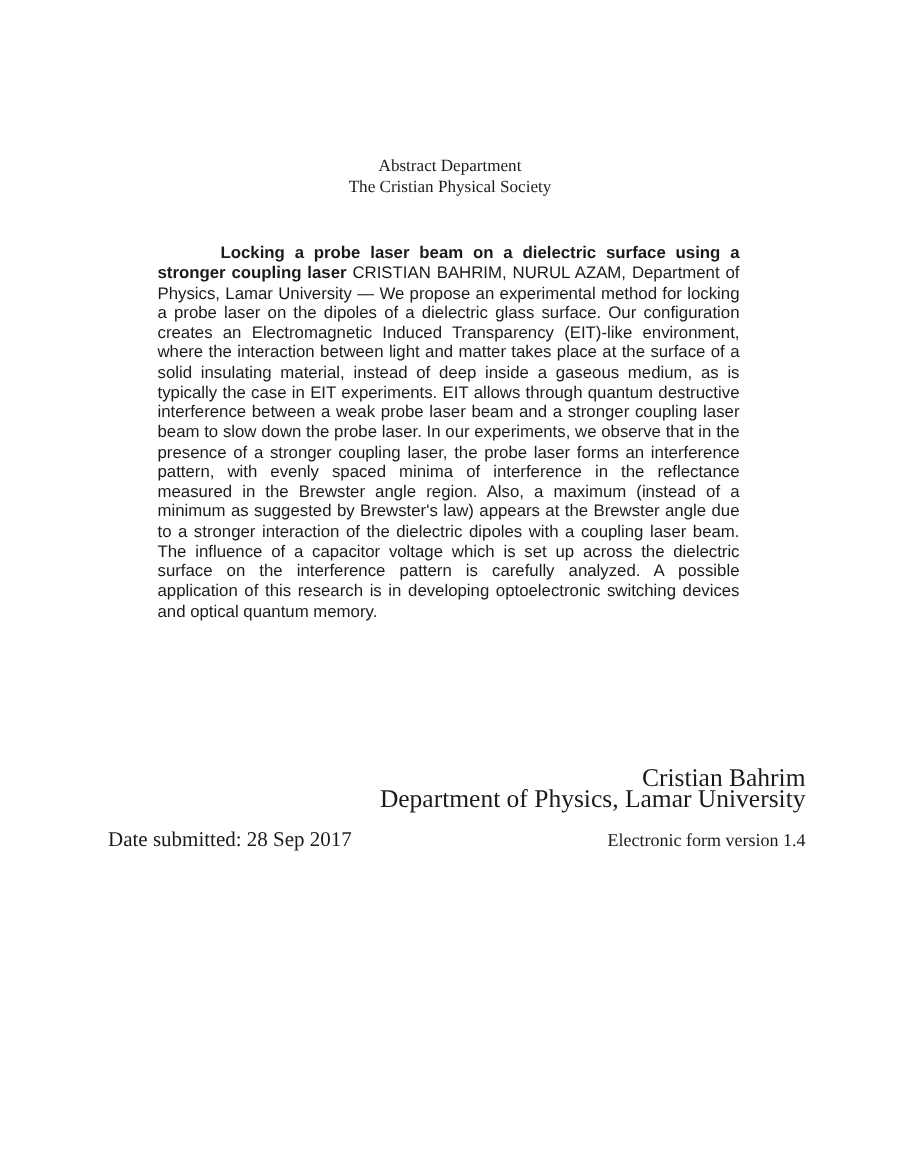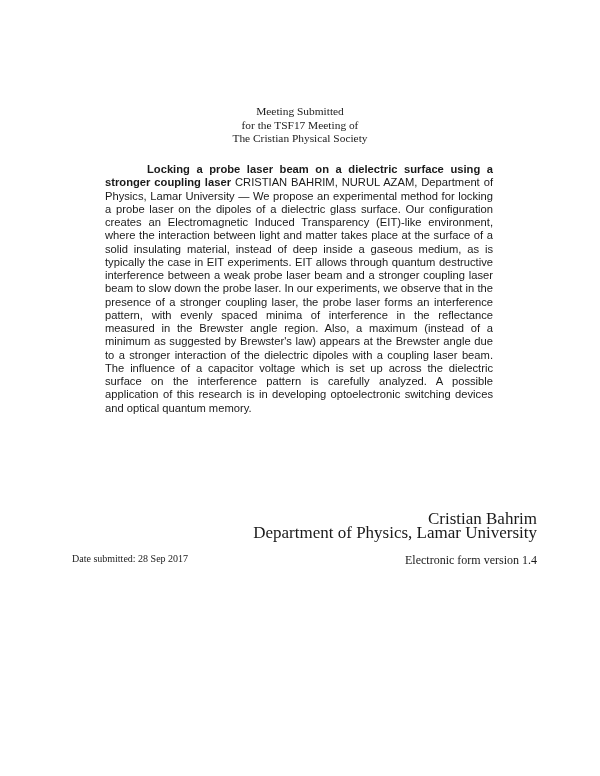--- a/index.html
+++ b/index.html
@@ -57,38 +57,37 @@
       text-align: right;
       font-family: "Liberation Serif", serif;
       font-size: 17px;
       line-height: 13.6px;
     }
     .footer-left {
       position: absolute;
       left: 72px;
       top: 553px;
       font-family: "Liberation Serif", serif;
-      font-size: 10px;
+      font-size: 14px;
     }
     .footer-right {
       position: absolute;
       right: 63px;
       top: 553px;
       font-family: "Liberation Serif", serif;
       font-size: 12px;
     }
   </style>
 </head>
 <body>
 
 <div class="page">
 
   <div class="header">
-    <div>Meeting Submitted</div>
-    <div>for the TSF17 Meeting of</div>
+    <div>Abstract Department</div>
     <div>The Cristian Physical Society</div>
   </div>
 
   <div class="abstract">
     <span class="indent"></span><span class="title">Locking a probe laser beam on a dielectric surface using a stronger coupling laser</span>
     <span>CRISTIAN BAHRIM, NURUL AZAM,</span>
     <span>Department of Physics, Lamar University</span><span> — </span><span>We propose an experimental method for locking a probe laser on the dipoles of a dielectric glass surface. Our configuration creates an Electromagnetic Induced Transparency (EIT)-like environment, where the in­teraction between light and matter takes place at the surface of a solid insulating material, instead of deep inside a gaseous medium, as is typically the case in EIT experiments. EIT allows through quantum destructive interference between a weak probe laser beam and a stronger coupling laser beam to slow down the probe laser. In our experiments, we observe that in the presence of a stronger coupling laser, the probe laser forms an interference pattern, with evenly spaced minima of interference in the reflectance measured in the Brewster angle region. Also, a maximum (instead of a minimum as suggested by Brewster's law) appears at the Brewster angle due to a stronger interaction of the dielectric dipoles with a coupling laser beam. The influence of a capacitor voltage which is set up across the dielectric surface on the interference pattern is carefully analyzed. A possible application of this research is in developing optoelectronic switching devices and optical quantum memory.</span>
   </div>
 
   <div class="signature">

